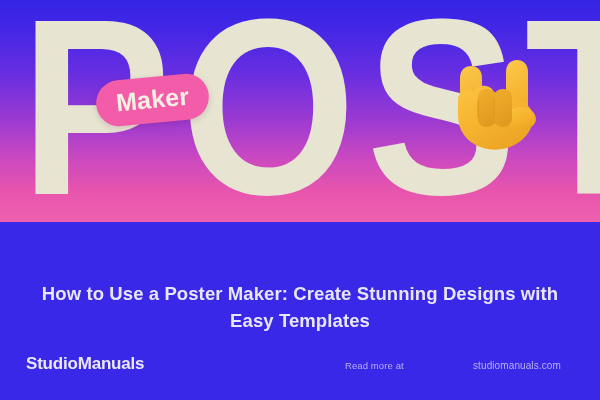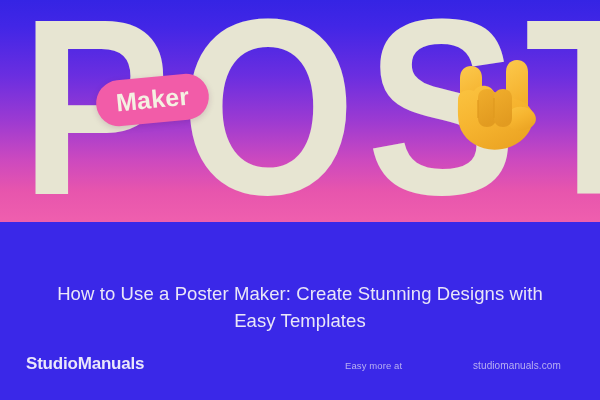--- a/index.html
+++ b/index.html
@@ -115,21 +115,21 @@
   }
 
   .headline {
     position: absolute;
     left: 40px;
     top: 58px;
     width: 520px;
     text-align: center;
     color: #e9e6f8;
     font-family: "Liberation Sans", sans-serif;
-    font-weight: 400;
+    font-weight: 700;
     font-size: 18.5px;
     line-height: 27px;
     letter-spacing: 0.1px;
   }
 
   .footer {
     position: absolute;
     left: 0;
     bottom: 0;
     width: 520px;
@@ -231,19 +231,19 @@
     </div>
 
   </div>
 
   <div class="content">
 
     <div class="headline">How to Use a Poster Maker: Create Stunning Designs with Easy Templates</div>
 
     <div class="footer">
       <span class="brand">StudioManuals</span>
-      <span class="read-more">Easy more at</span>
+      <span class="read-more">Read more at</span>
       <span class="site-url">studiomanuals.com</span>
     </div>
 
   </div>
 
 </div>
 
 </body></html>

